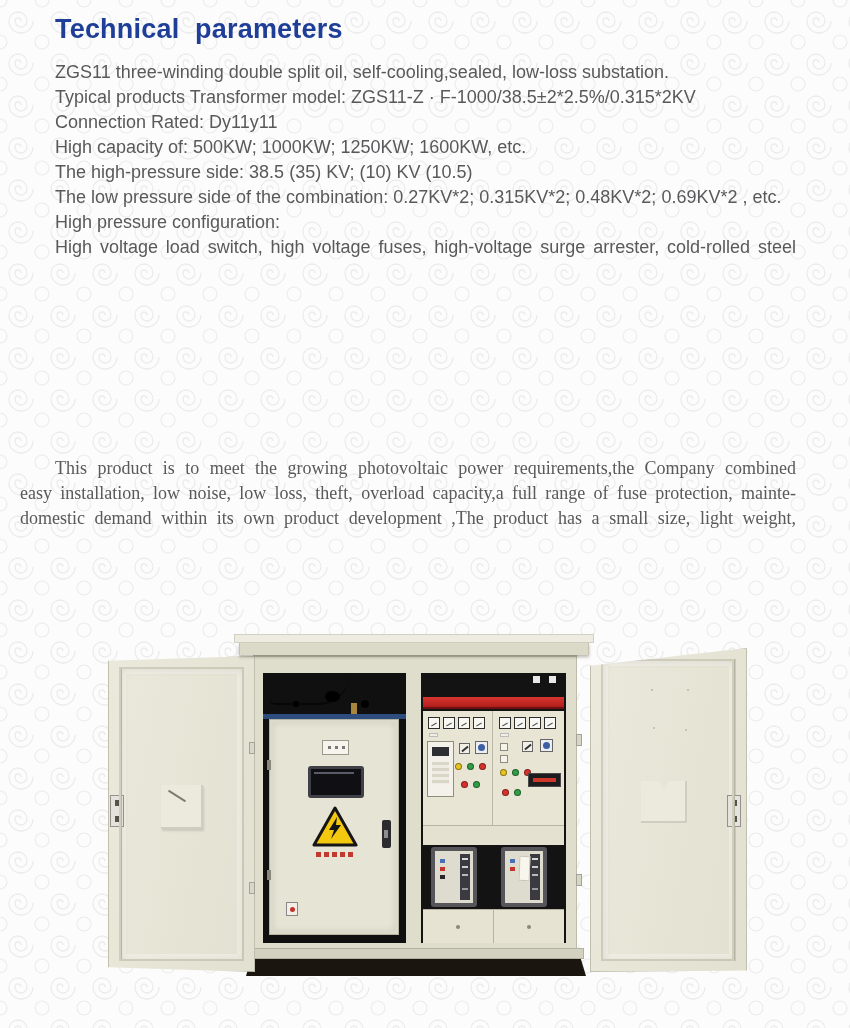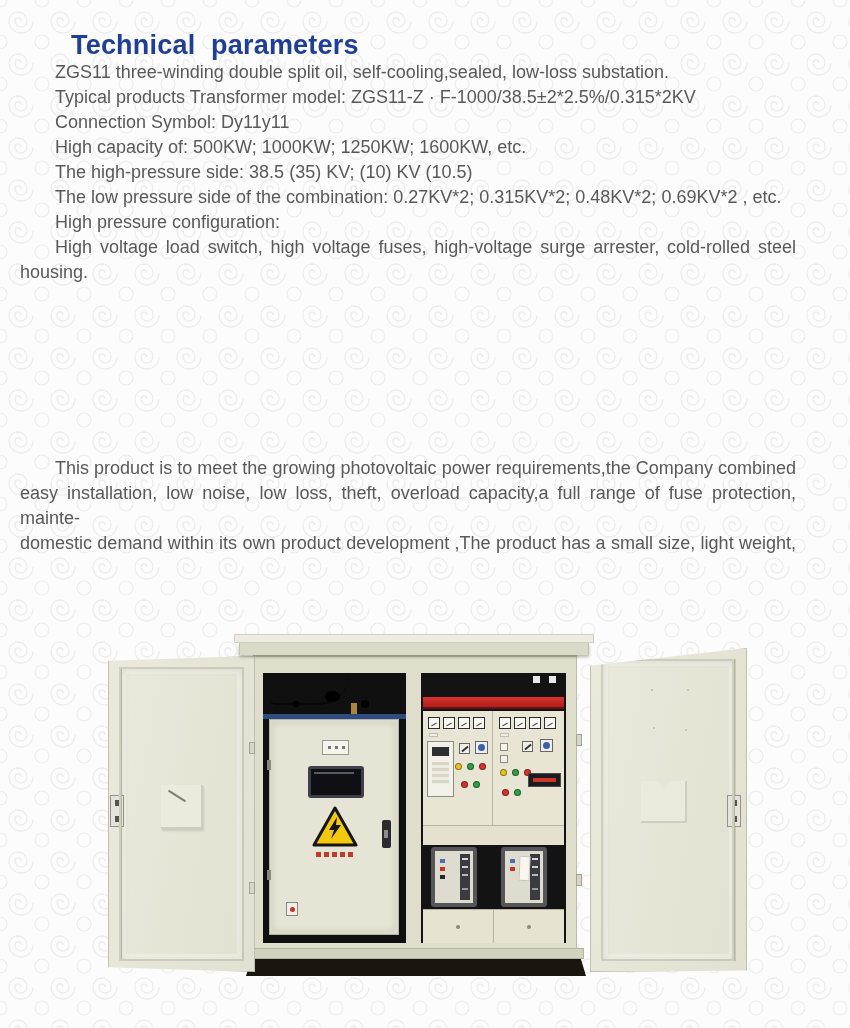--- a/index.html
+++ b/index.html
@@ -6,28 +6,28 @@
   body{background:#fcfcfc;}
   .page{
     position:relative; width:850px; height:1028px; overflow:hidden;
     font-family:"Liberation Sans","DejaVu Sans",sans-serif;
     color:var(--body-text,#59595b);
     background:#fcfcfc;
   }
   .bg-svg{position:absolute; inset:0; z-index:0;}
   .content{position:absolute; inset:0; z-index:1;}
 
-  h1.sec-title{position:absolute; margin:16px; font-size:27px; font-weight:bold;
+  h1.sec-title{position:absolute; margin:0; font-size:27px; font-weight:bold;
     color:var(--heading-blue,#1e3e97); word-spacing:8px; letter-spacing:.2px;}
   #tech-title{top:14px; left:55px;}
   #feat-title{top:412px; left:47px;}
 
   .textblock{position:absolute; left:20px; width:776px; font-size:18px; line-height:25px;}
   #tech-block{top:60px;}
-  #feat-block{top:456px;}
+  #feat-block{top:456px;font-family:Liberation Serif, serif;}
   .ln{white-space:pre-wrap;}
   .ind{padding-left:35px;}
   .just{text-align:justify; text-align-last:justify;}
 
   
   .photo{position:absolute; left:100px; top:622px; width:655px; height:398px; margin:0;}
   .photo *{position:absolute; box-sizing:border-box;}
 
   .cap{left:134px; top:12px; width:360px; height:20px; z-index:4;}
   .cap-top{left:0; top:0; width:100%; height:9px; background:#eeece0; border:1px solid #d2d0c0;}
@@ -173,27 +173,26 @@
     <rect width="850" height="1028" fill="url(#swirl)"></rect>
   </svg>
 
   <div class="content">
 
     <h1 class="sec-title" id="tech-title">Technical parameters</h1>
 
     <section class="textblock" id="tech-block">
       <div class="ln ind">ZGS11 three-winding double split oil, self-cooling,sealed, low-loss substation.</div>
       <div class="ln ind">Typical products Transformer model: ZGS11-Z · F-1000/38.5±2*2.5%/0.315*2KV</div>
-      <div class="ln ind">Connection Symbol: Dy11y11</div>
+      <div class="ln ind">Connection Rated: Dy11y11</div>
       <div class="ln ind">High capacity of: 500KW; 1000KW; 1250KW; 1600KW, etc.</div>
       <div class="ln ind">The high-pressure side: 38.5 (35) KV; (10) KV (10.5)</div>
       <div class="ln ind">The low pressure side of the combination: 0.27KV*2; 0.315KV*2; 0.48KV*2; 0.69KV*2 , etc.</div>
       <div class="ln ind">High pressure configuration:</div>
       <div class="ln ind just">High voltage load switch, high voltage fuses, high-voltage surge arrester, cold-rolled steel</div>
-      <div class="ln">housing.</div>
     </section>
 
 
     <section class="textblock" id="feat-block">
       <div class="ln ind just">This product is to meet the growing photovoltaic power requirements,the Company combined</div>
       <div class="ln just">easy installation, low noise, low loss, theft, overload capacity,a full range of fuse protection, mainte-</div>
       <div class="ln just">domestic demand within its own product development ,The product has a small size, light weight,</div>
     </section>
 
     <figure class="photo">

